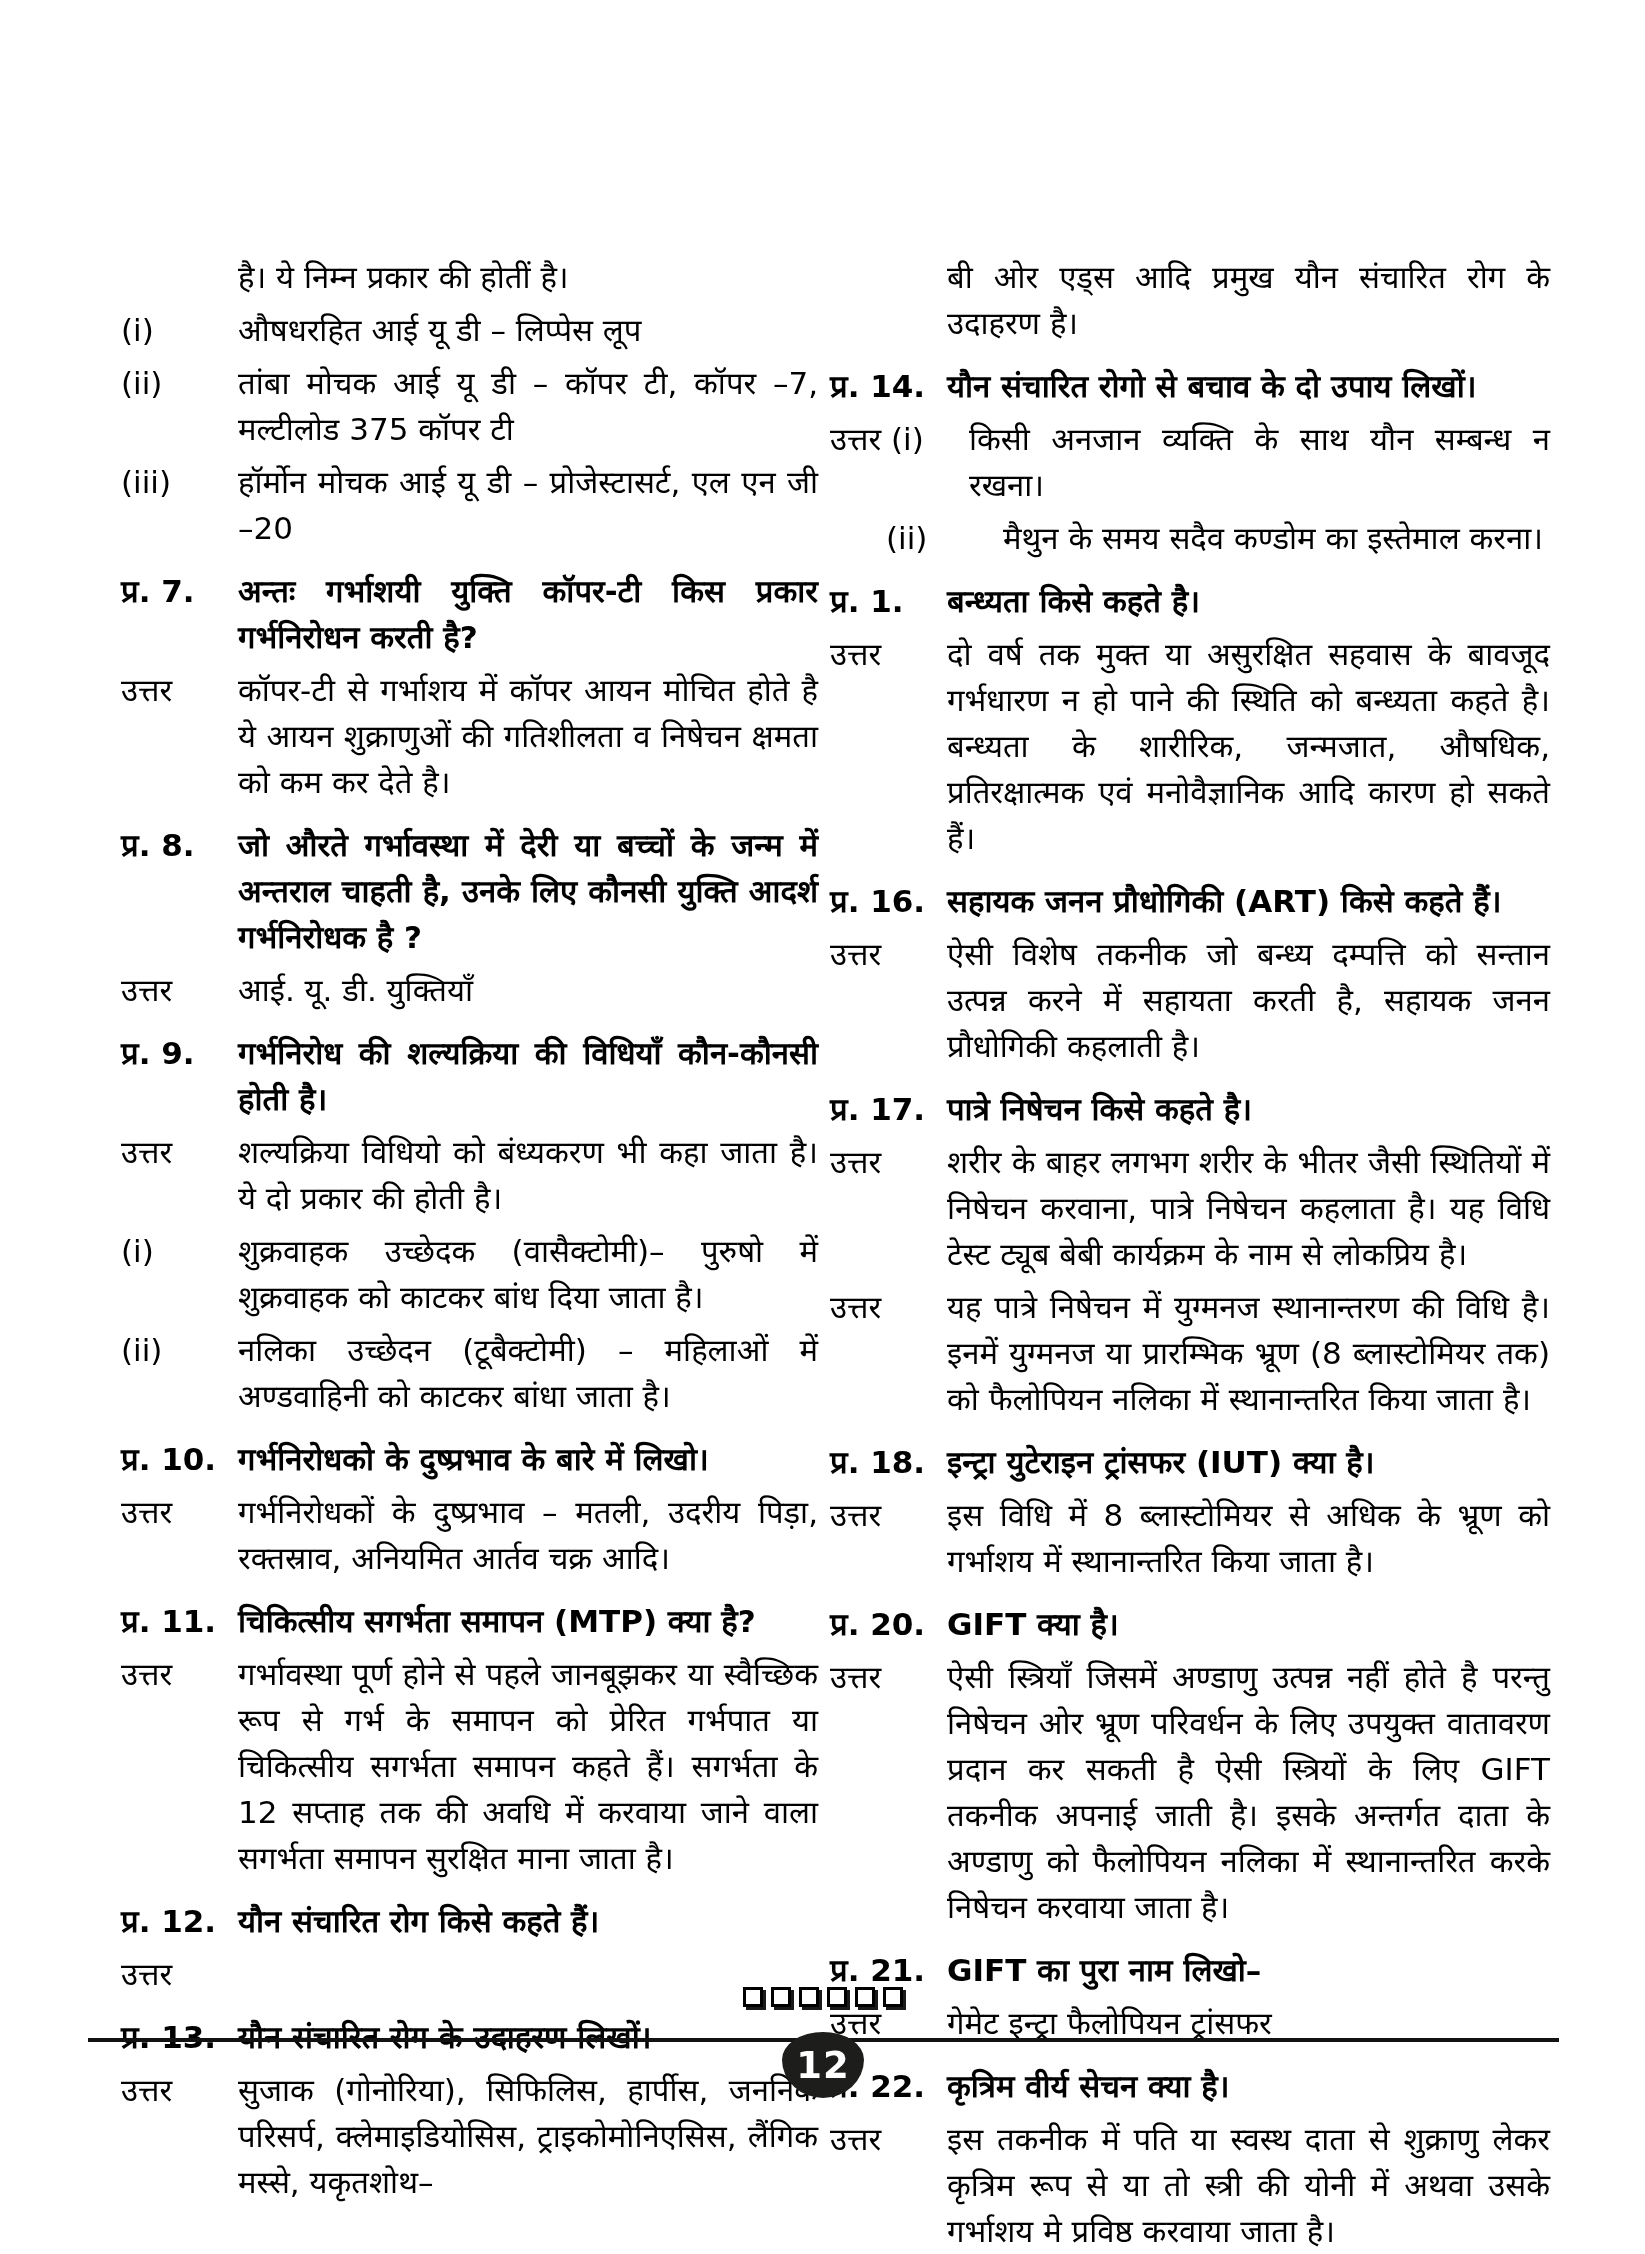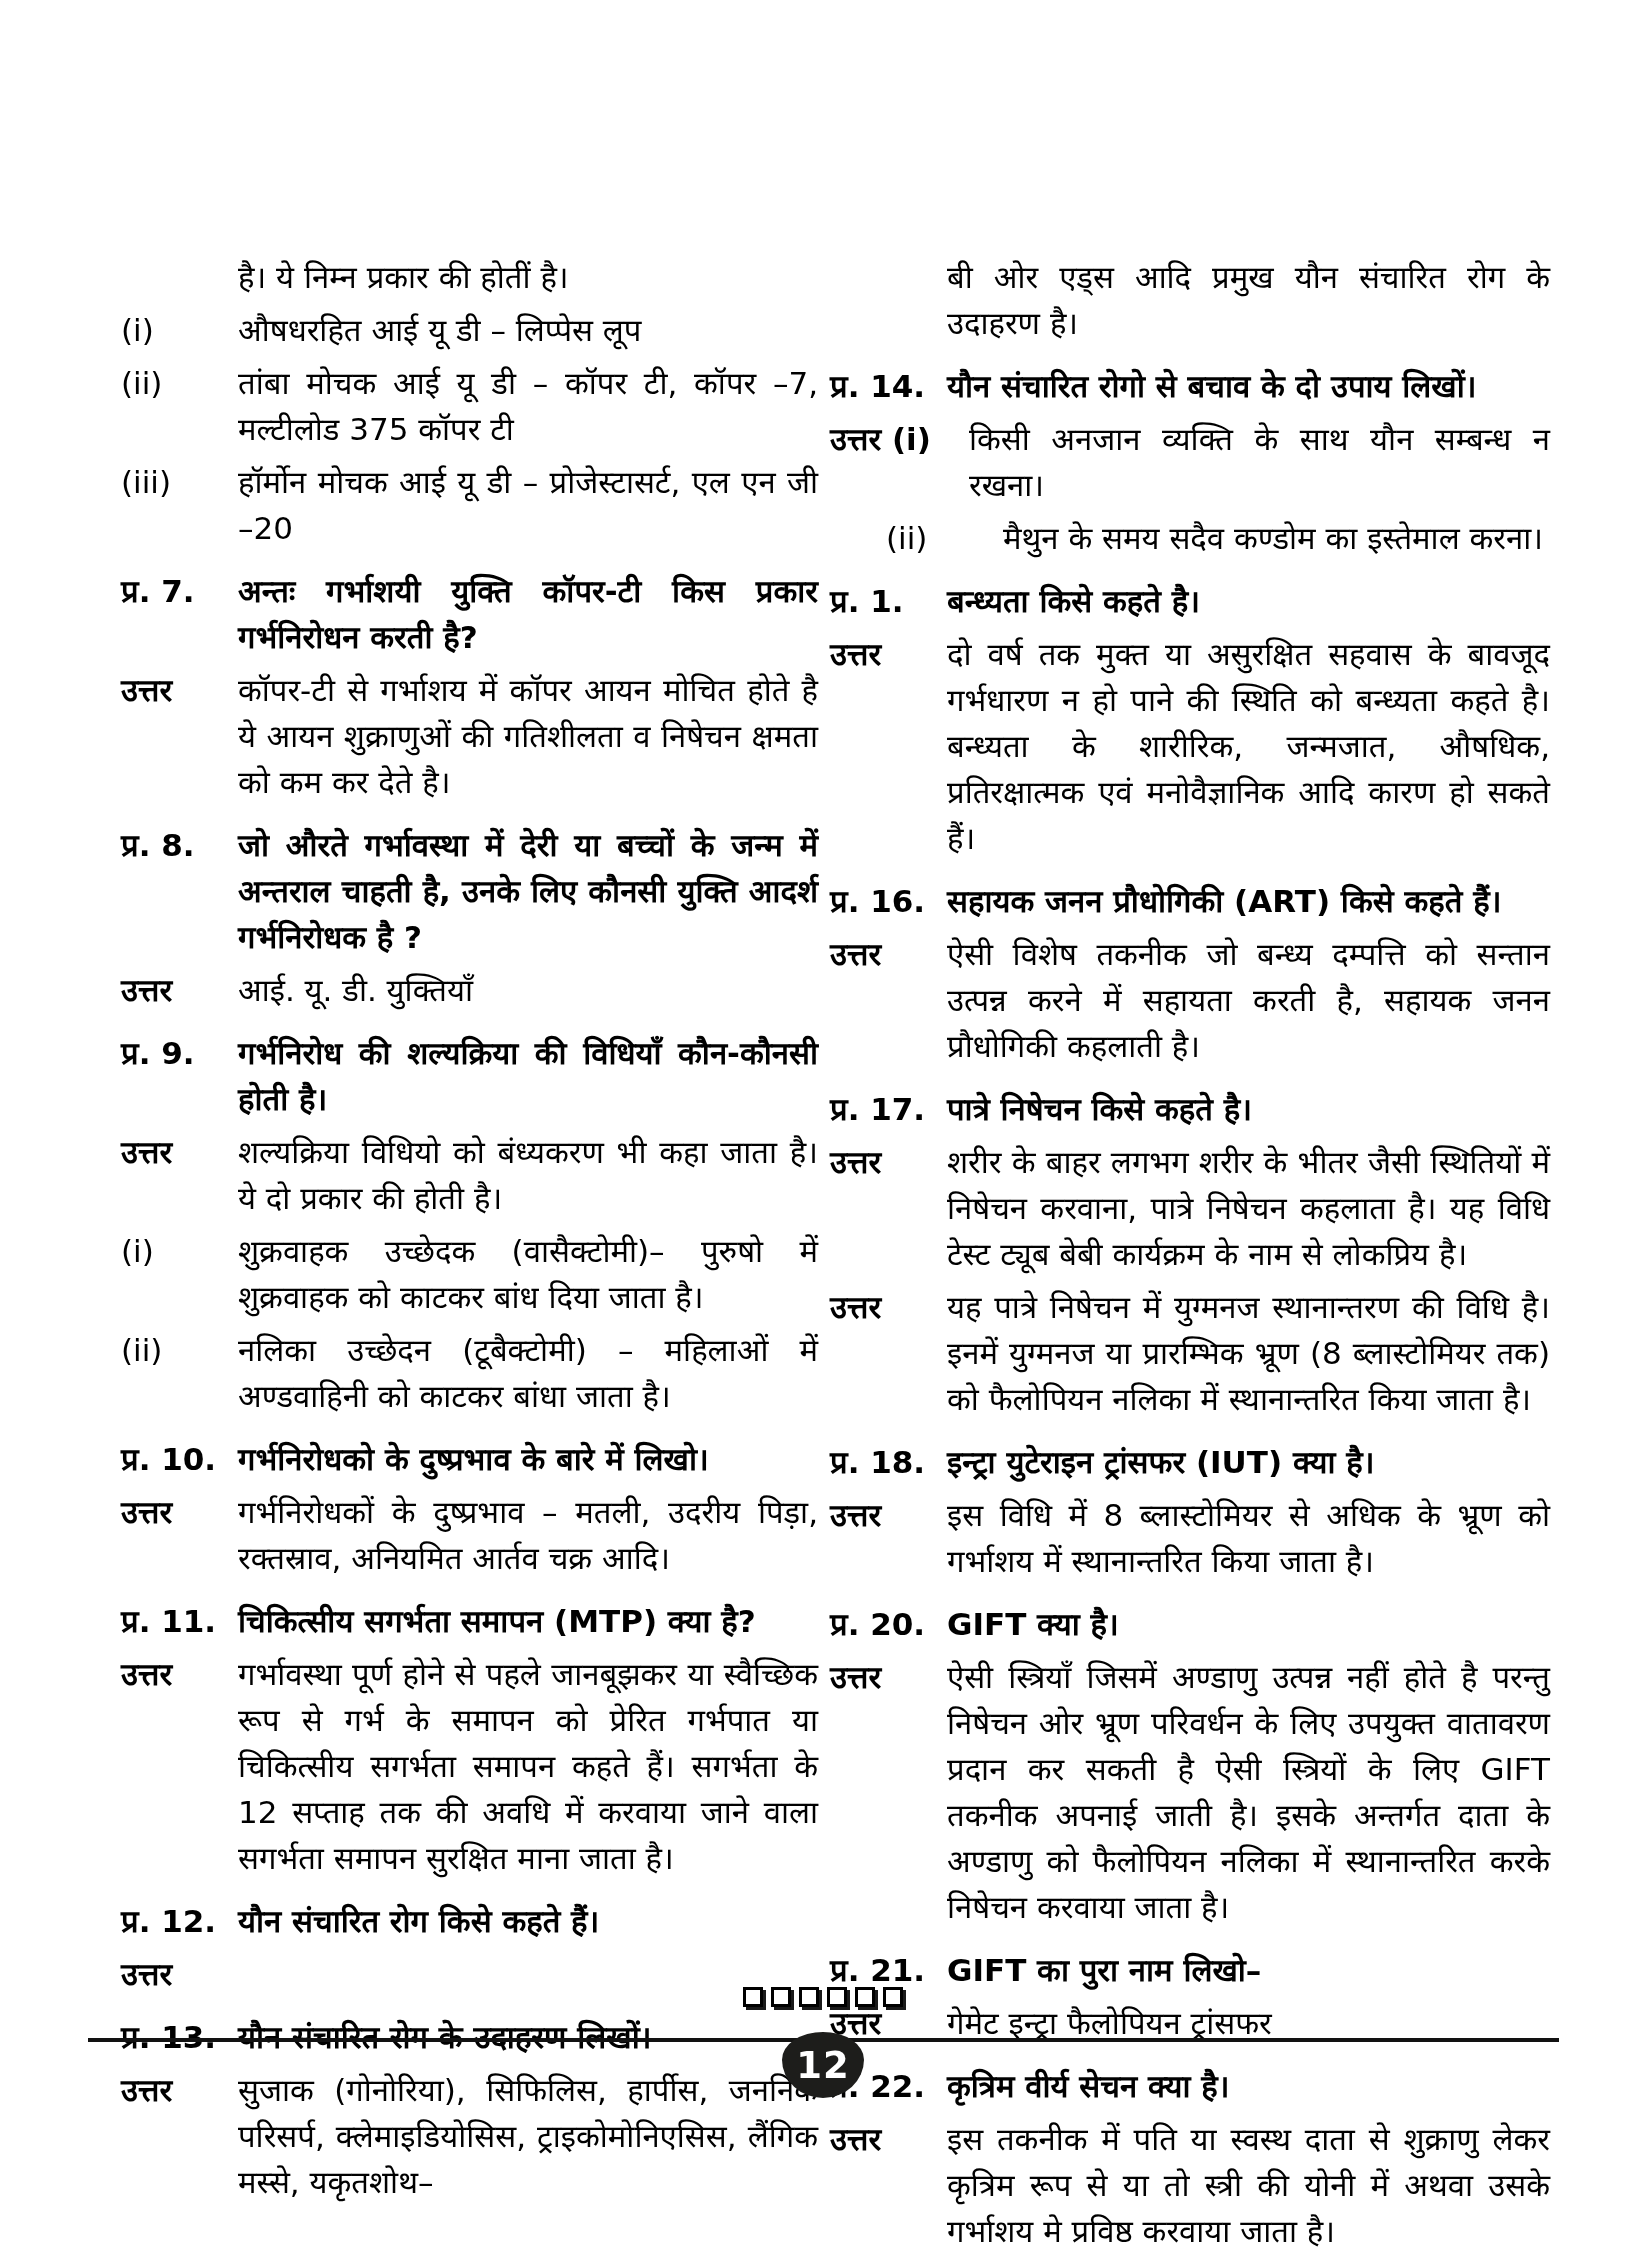--- a/index.html
+++ b/index.html
@@ -15,21 +15,21 @@
     display:flex;align-items:flex-start;
   }
   .col{display:block;}
   .col-left{width:697px;margin-right:12px;}
   .col-right{width:720px;}
   .row{display:flex;font-size:31px;line-height:46px;margin:7px 0;}
   .row .lbl{flex:0 0 117px;white-space:nowrap;}
   .row .txt{flex:1 1 auto;text-align:justify;}
   .row.question{font-weight:700;margin-top:17px;justify-content:space-between;}
   .row.question .lbl{font-weight:700;}
-  .row.answer .lbl{font-weight:700;}
+  .row.answer .lbl{font-weight:400;}
   .row.item .lbl{font-weight:400;}
   .row.item2 .lbl{padding-left:56px;flex-basis:173px;box-sizing:border-box;}
   .row.cont .lbl{visibility:hidden;}
   .row.answer .lbl.wide{flex-basis:139px;}
   
   .squares{
     position:absolute;top:1987px;left:50%;transform:translateX(-50%);
     display:flex;gap:8px;
   }
   .square{

